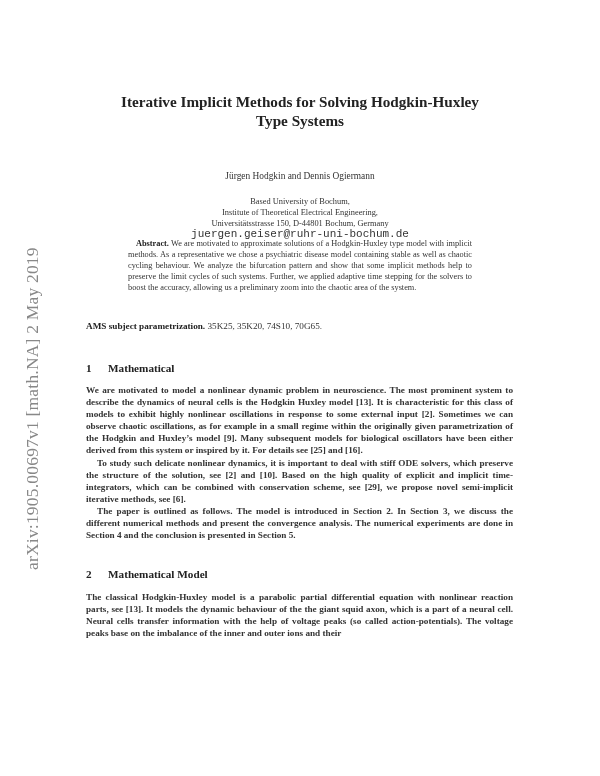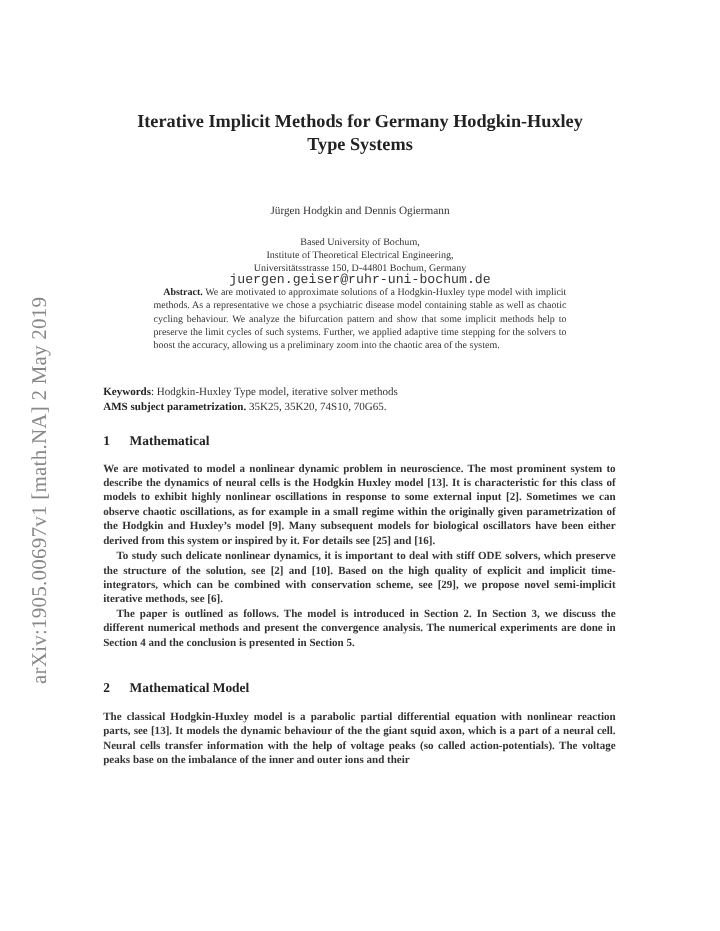--- a/index.html
+++ b/index.html
@@ -22,40 +22,39 @@
   .body p.noind { text-indent:0; }
 </style>
 </head>
 <body>
 
 <div class="page">
 
   <div class="arxiv">arXiv:1905.00697v1  [math.NA]  2 May 2019</div>
 
   <div class="title">
-    <div>Iterative Implicit Methods for Germany Hodgkin-Huxley</div>
+    <div>Iterative Implicit Methods for Solving Hodgkin-Huxley</div>
     <div>Type Systems</div>
   </div>
 
   <div class="authors">Jürgen Hodgkin and Dennis Ogiermann</div>
 
   <div class="affil">
     <div>Based University of Bochum,</div>
     <div>Institute of Theoretical Electrical Engineering,</div>
     <div>Universitätsstrasse 150, D-44801 Bochum, Germany</div>
     <div class="email">juergen.geiser@ruhr-uni-bochum.de</div>
   </div>
 
   <div class="abstract">
     <b>Abstract.</b>
     <span>We are motivated to approximate solutions of a Hodgkin-Huxley type model with implicit methods. As a representative we chose a psychiatric disease model containing stable as well as chaotic cycling behaviour. We analyze the bifurcation pattern and show that some implicit methods help to preserve the limit cycles of such systems. Further, we applied adaptive time stepping for the solvers to boost the accuracy, allowing us a preliminary zoom into the chaotic area of the system.</span>
   </div>
 
   <div class="kw">
-    <div><b>Keywords</b><span>: Hodgkin-Huxley Type model, iterative solver methods</span></div>
     <div><b>AMS subject parametrization.</b><span> 35K25, 35K20, 74S10, 70G65.</span></div>
   </div>
 
   <div class="section" style="top:362px">
     <span class="num">1</span><span>Mathematical</span>
   </div>
 
   <div class="body" style="top:384px">
     <p class="noind">We are motivated to model a nonlinear dynamic problem in neuroscience. The most prominent system to describe the dynamics of neural cells is the Hodgkin Huxley model [13]. It is characteristic for this class of models to exhibit highly nonlinear oscillations in response to some external input [2]. Sometimes we can observe chaotic oscillations, as for example in a small regime within the originally given parametrization of the Hodgkin and Huxley’s model [9]. Many subsequent models for biological oscillators have been either derived from this system or inspired by it. For details see [25] and [16].</p>
     <p class="ind">To study such delicate nonlinear dynamics, it is important to deal with stiff ODE solvers, which preserve the structure of the solution, see [2] and [10]. Based on the high quality of explicit and implicit time-integrators, which can be combined with conservation scheme, see [29], we propose novel semi-implicit iterative methods, see [6].</p>

